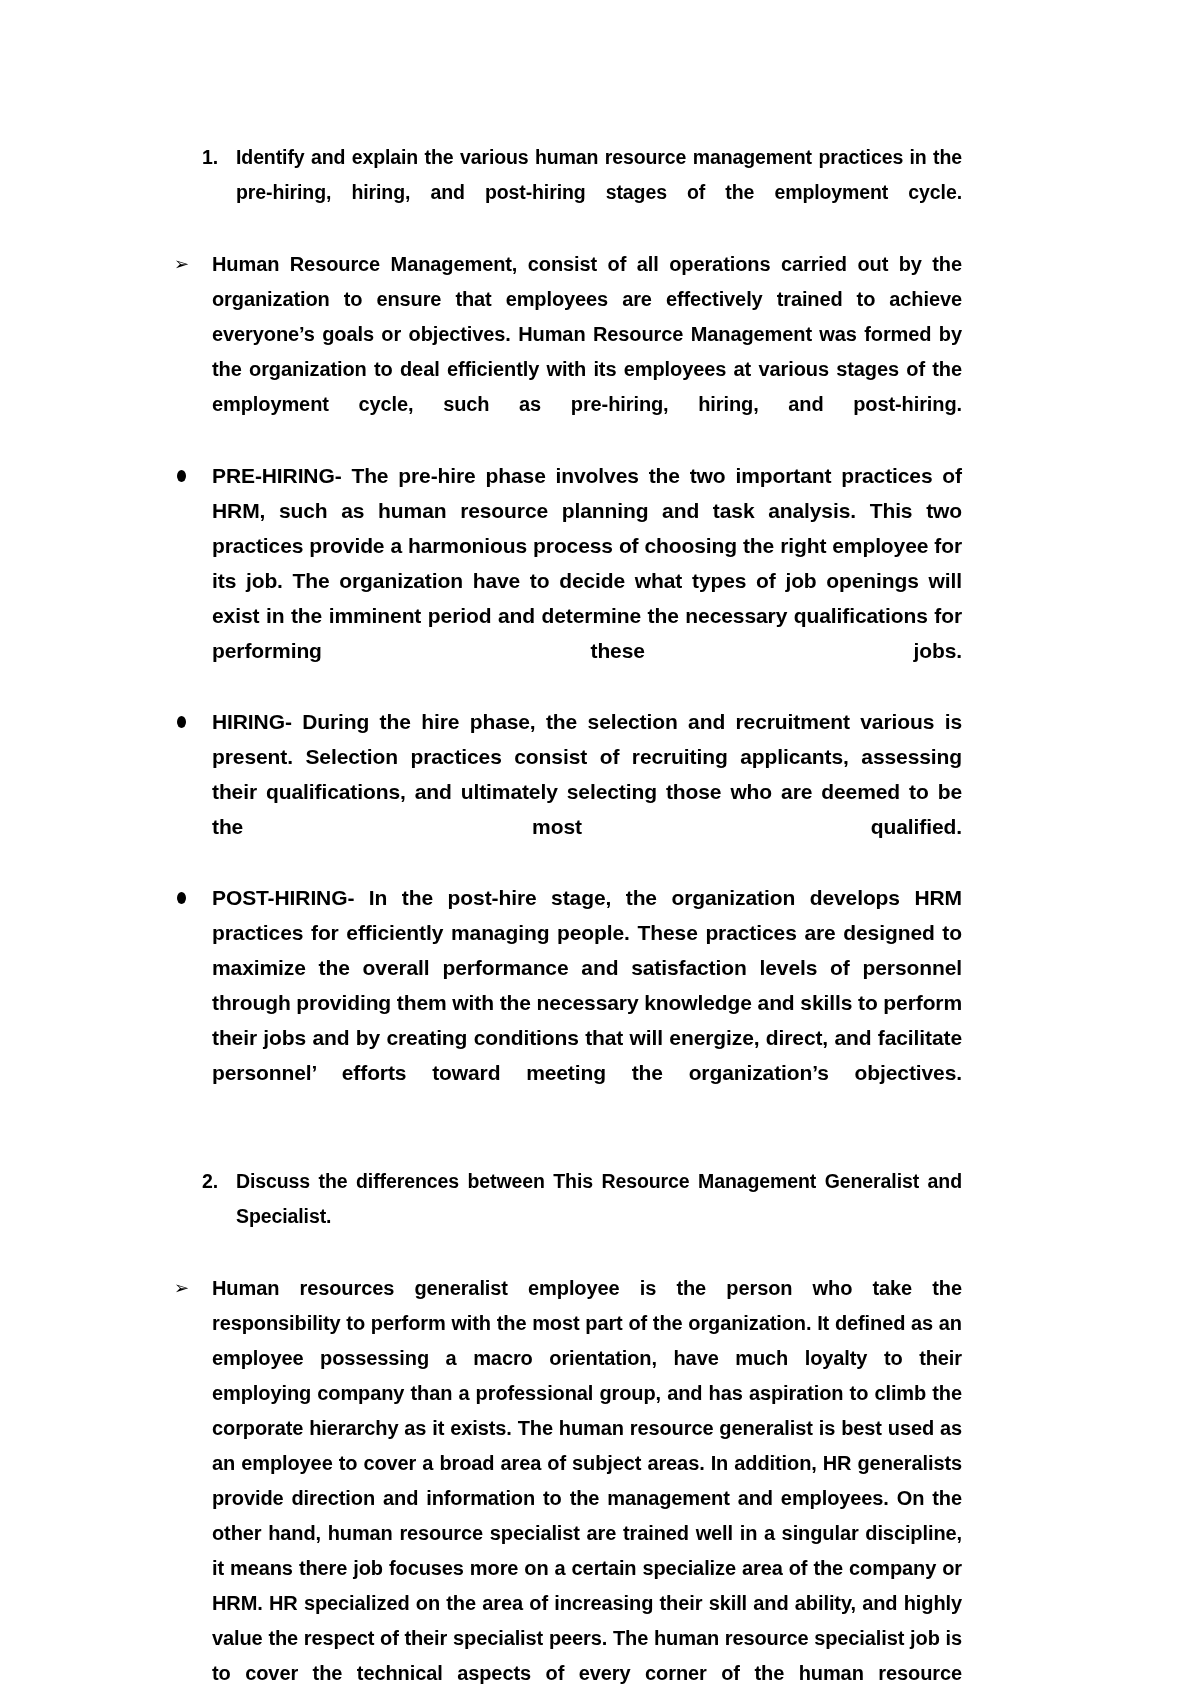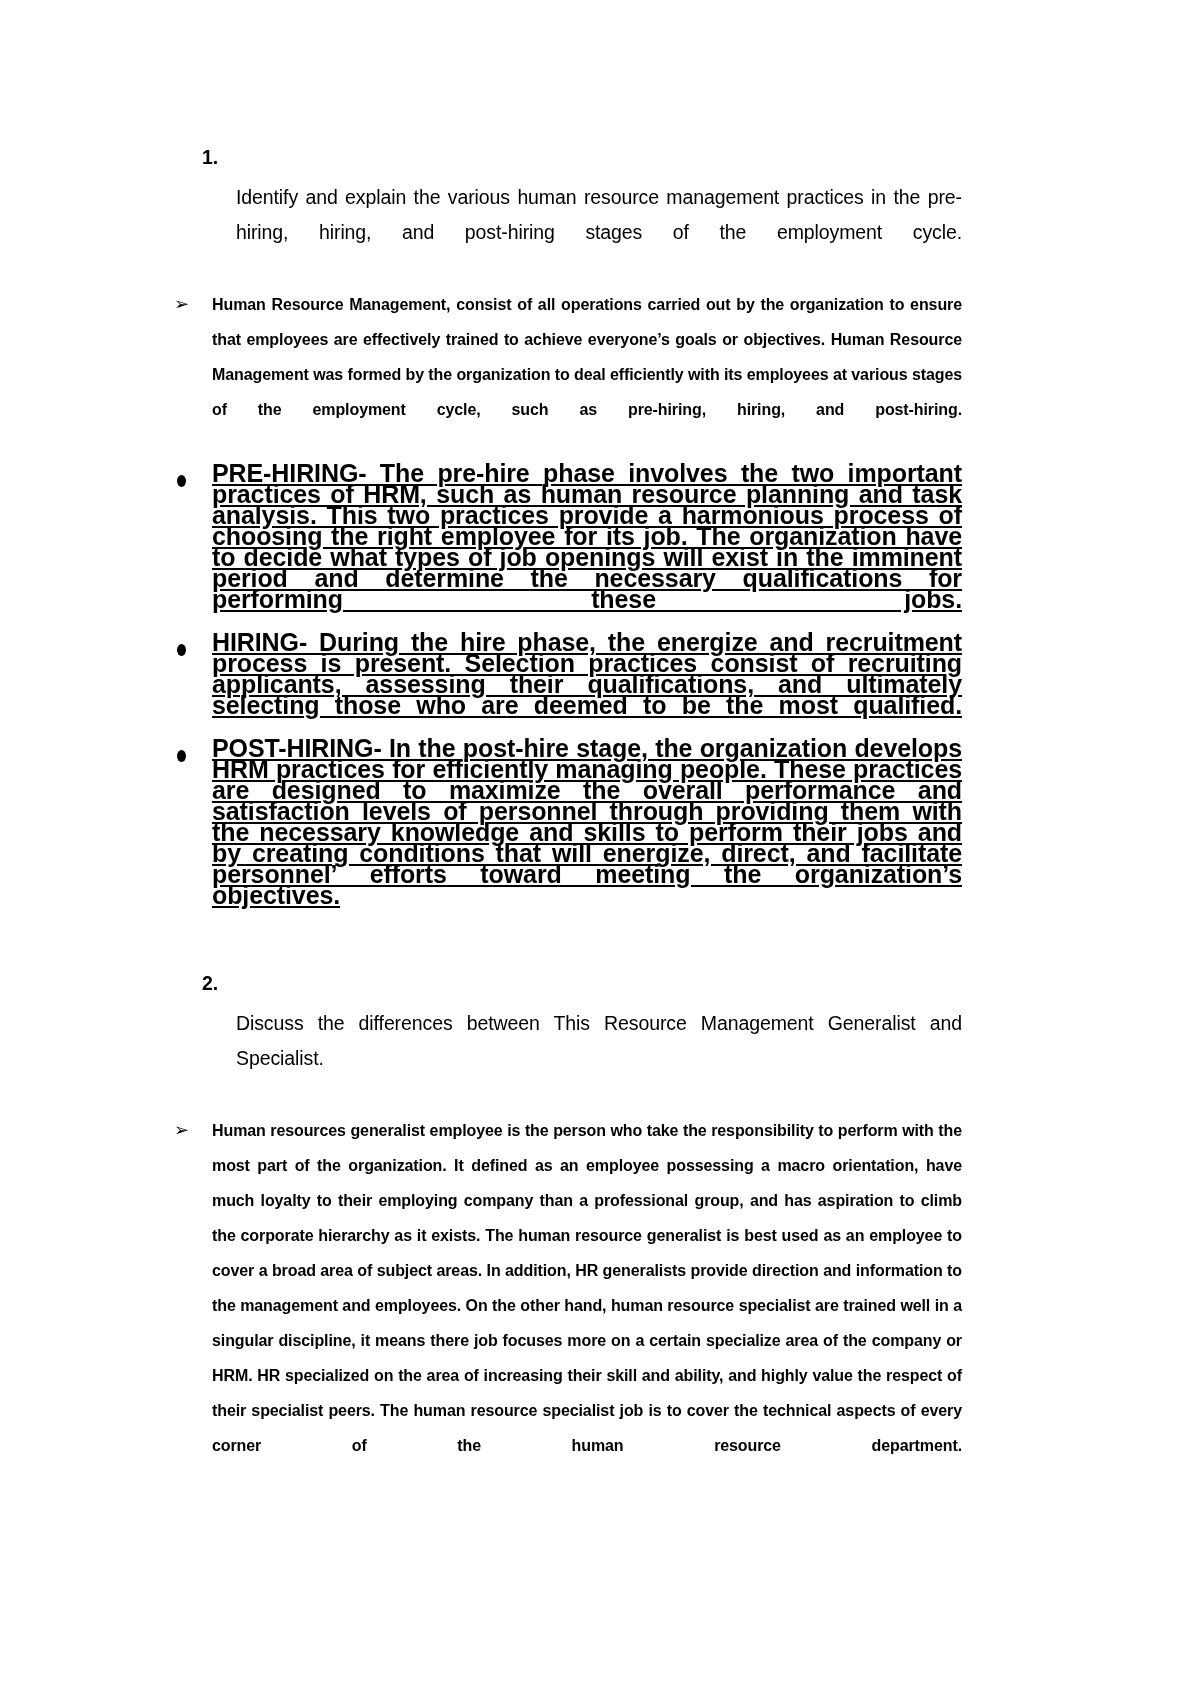--- a/index.html
+++ b/index.html
@@ -42,24 +42,23 @@
     line-height: 35px;
     font-weight: 700;
     letter-spacing: -0.1px;
   }
   .q-text {
     flex: 1 1 auto;
     font-size: 19.5px;
     line-height: 35px;
     text-align: justify;
     text-justify: inter-word;
-    font-weight: 400;
+    font-weight: 700;
     letter-spacing: -0.1px;
     hyphens: none;
-    margin-top: 40px;
   }
   .q-text.lastline-left::after {
     content: "";
     display: inline-block;
     width: 100%;
   }
 
   
   .arrow-item {
     display: flex;
@@ -71,21 +70,21 @@
     width: 40px;
     font-size: 18px;
     line-height: 35px;
     text-align: left;
     padding-left: 2px;
     box-sizing: border-box;
     font-weight: 400;
   }
   .arrow-text {
     flex: 1 1 auto;
-    font-size: 16px;
+    font-size: 20px;
     line-height: 35px;
     text-align: justify;
     text-justify: inter-word;
     font-weight: 700;
     letter-spacing: -0.1px;
   }
   .arrow-text::after {
     content: "";
     display: inline-block;
     width: 100%;
@@ -109,27 +108,26 @@
   }
   .dot-glyph {
     display: block;
     width: 9px;
     height: 12px;
     background: #000000;
     border-radius: 50%;
   }
   .dot-text {
     flex: 1 1 auto;
-    font-size: 25px;
-    line-height: 21px;
+    font-size: 21px;
+    line-height: 35px;
     text-align: justify;
     text-justify: inter-word;
     font-weight: 700;
     letter-spacing: -0.1px;
-    text-decoration: underline;
   }
   .dot-text::after {
     content: "";
     display: inline-block;
     width: 100%;
   }
 
   .gap {
     height: 38px;
   }
@@ -154,21 +152,21 @@
       <span class="dot-marker">
           <span class="dot-glyph"></span>
         </span>
       <span class="dot-text">PRE-HIRING- The pre-hire phase involves the two important practices of HRM, such as human resource planning and task analysis. This two practices provide a harmonious process of choosing the right employee for its job. The organization have to decide what types of job openings will exist in the imminent period and determine the necessary qualifications for performing these jobs.</span>
     </div>
 
     <div class="dot-item">
       <span class="dot-marker">
           <span class="dot-glyph"></span>
         </span>
-      <span class="dot-text">HIRING- During the hire phase, the energize and recruitment process is present. Selection practices consist of recruiting applicants, assessing their qualifications, and ultimately selecting those who are deemed to be the most qualified.</span>
+      <span class="dot-text">HIRING- During the hire phase, the selection and recruitment various is present. Selection practices consist of recruiting applicants, assessing their qualifications, and ultimately selecting those who are deemed to be the most qualified.</span>
     </div>
 
     <div class="dot-item">
       <span class="dot-marker">
           <span class="dot-glyph"></span>
         </span>
       <span class="dot-text">POST-HIRING- In the post-hire stage, the organization develops HRM practices for efficiently managing people. These practices are designed to maximize the overall performance and satisfaction levels of personnel through providing them with the necessary knowledge and skills to perform their jobs and by creating conditions that will energize, direct, and facilitate personnel’ efforts toward meeting the organization’s objectives.</span>
     </div>
 
     <div class="gap"></div>

